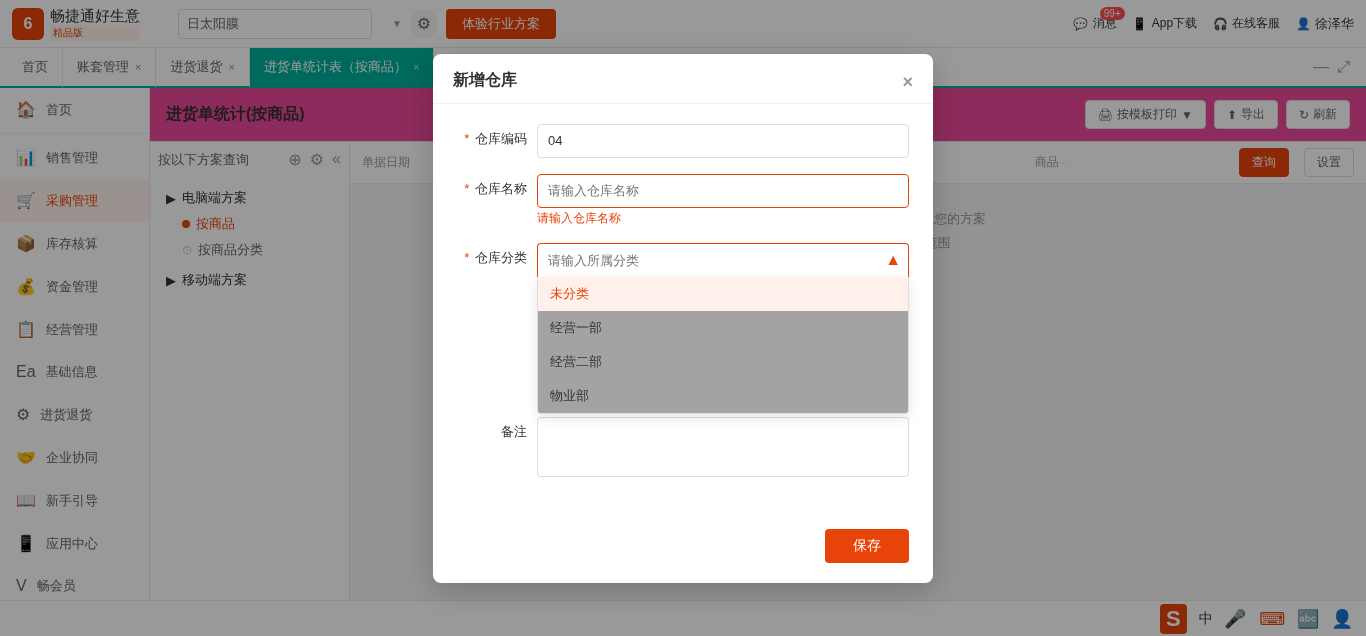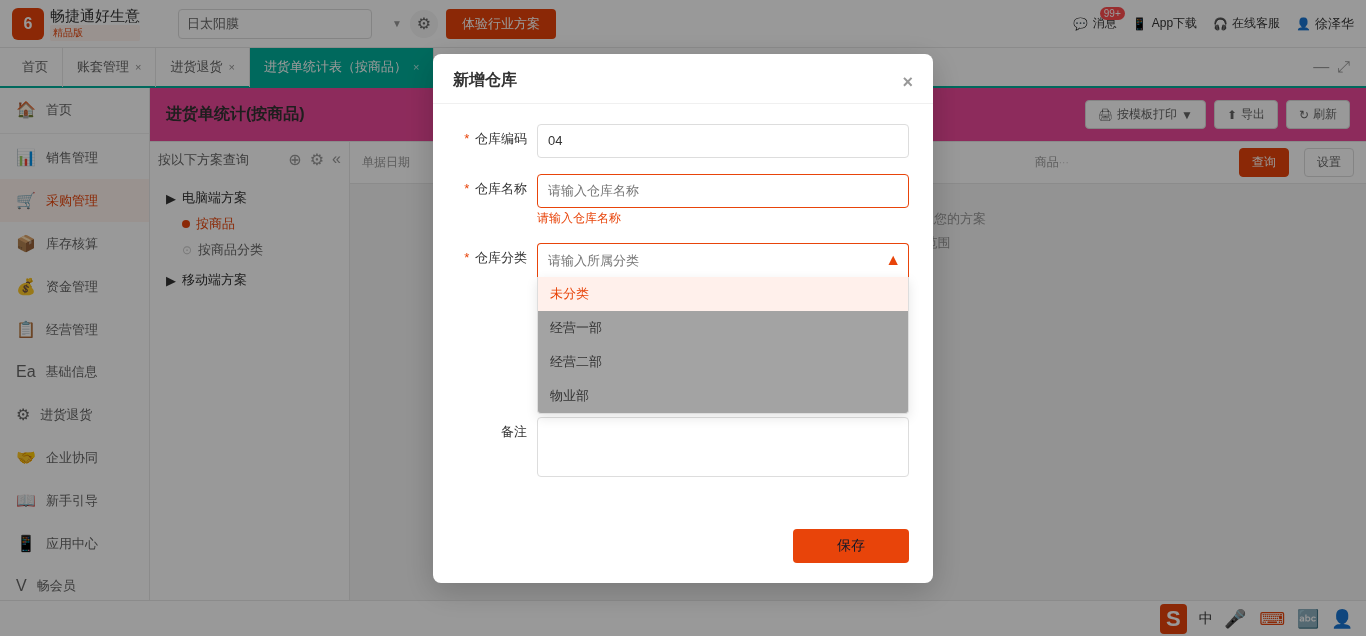--- a/index.html
+++ b/index.html
@@ -281,23 +281,23 @@
       cursor: pointer;
     }
     .dropdown-item.selected { background: #fff0eb; color: #e8440a; }
 
     
     .modal-footer {
       padding: 12px 24px 20px;
       display: flex; justify-content: flex-end; gap: 12px;
     }
     .btn-save {
-      background: #e8440a; color: #0f172a;
+      background: #e8440a; color: #ffffff;
       border: none; border-radius: 4px;
-      padding: 8px 44px; font-size: 14px; cursor: pointer;
+      padding: 8px 28px; font-size: 14px; cursor: pointer;
     }
 
     
     .bottom-bar {
       position: fixed; bottom: 0; left: 0; right: 0; height: 36px;
       background: #fff; border-top: 1px solid #e8e8e8;
       display: flex; align-items: center; justify-content: flex-end;
       padding: 0 12px; gap: 12px; z-index: 5;
     }
     .bottom-icon { font-size: 18px; cursor: pointer; color: #e8440a; }

